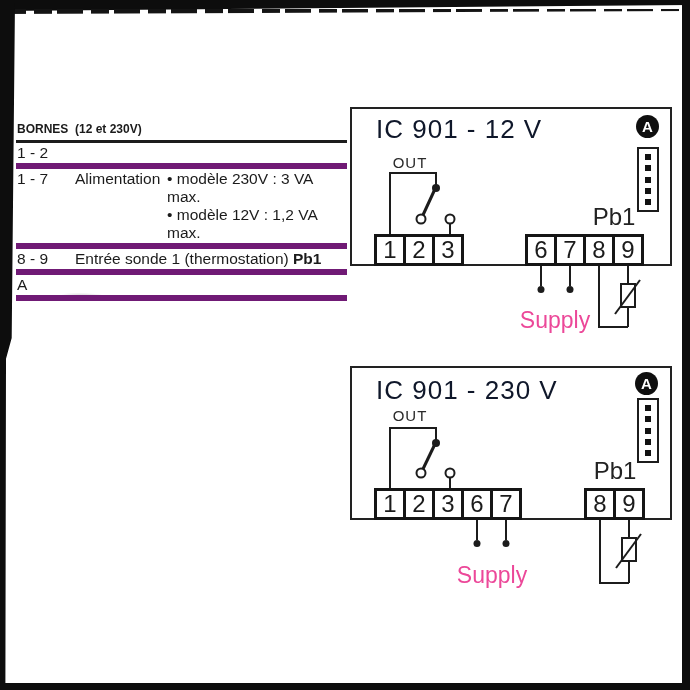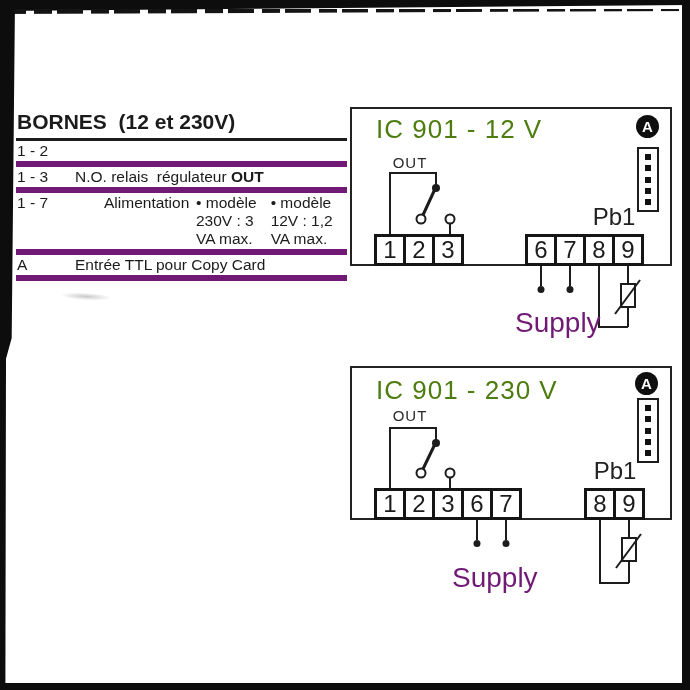--- a/index.html
+++ b/index.html
@@ -17,37 +17,37 @@
   .scan-left { position:absolute; left:0; top:0; width:15px; height:690px; background:#0d0d0d;
     clip-path:polygon(0 0,100% 0,78% 49%,40% 52%,36% 99%,100% 100%,0 100%); }
   .scan-right { position:absolute; right:0; top:0; width:8px; height:690px; background:#0d0d0d; }
   .scan-bottom { position:absolute; left:0; bottom:0; width:690px; height:7px; background:#0d0d0d; }
   .smudge { position:absolute; left:62px; top:293px; width:48px; height:7px;
     background:radial-gradient(ellipse at center, rgba(60,60,60,.28), rgba(60,60,60,0) 75%);
     transform:rotate(3deg); }
 
   
   .bornes { position:absolute; left:16px; top:110px; width:331px; font-size:15.5px; }
-  .t-header { font-weight:bold; font-size:21px; white-space:pre-wrap;
-    padding:0 0 4px 1px; border-bottom:3px solid #1c1c1c; }
+  .t-header { font-weight:bold; font-size:12px; white-space:pre-wrap;
+    padding:0 0 4px 1px; border-bottom:3px solid #1c1c1c;margin-top:12px; }
   .trow { display:flex; align-items:flex-start; border-bottom:6px solid #701a75; padding:1px 0 1px 1px; min-height:19px; }
   .tcode { width:58px; flex:0 0 58px; }
   .tdesc { flex:1; white-space:pre-wrap; }
   .tdesc b, .tbold { font-weight:bold; }
-  .tdesc-alim { flex:0 0 92px;margin-left:29px; }
-  .tbullets { display:flex; flex-direction:row; flex:1; }
+  .tdesc-alim { flex:0 0 92px; }
+  .tbullets { display:flex; flex-direction:column; flex:1; }
 
   
   .diagram { position:absolute; width:322px; }
   .d1 { left:350px; top:107px; height:238px; }
   .d2 { left:350px; top:366px; height:230px;text-decoration:underline; }
   .dev-box { position:absolute; left:0; top:0; width:322px; border:2px solid #222; background:transparent; }
   .d1 .dev-box { height:159px; }
   .d2 .dev-box { height:154px; }
-  .dev-title { position:absolute; left:26px; font-size:26px; letter-spacing:1px; color:#4d7c0f; }
+  .dev-title { position:absolute; left:26px; font-size:26px; letter-spacing:1px; color:#0f172a; }
   .d1 .dev-title { top:7px; }
   .d2 .dev-title { top:9px; }
   .badge { position:absolute; width:23px; height:23px; border-radius:50%; background:#0f0f0f;
     color:#fff; font-weight:bold; font-size:15px; display:flex; align-items:center; justify-content:center; }
   .d1 .badge { left:286px; top:8px; }
   .d2 .badge { left:285px; top:6px; }
   .ttl { position:absolute; width:22px; height:65px; border:2px solid #1c1c1c; background:#fff;
     display:flex; flex-direction:column; align-items:center; justify-content:space-between; padding:5px 0; }
   .d1 .ttl { left:287px; top:40px; }
   .d2 .ttl { left:287px; top:32px; }
@@ -60,21 +60,21 @@
   .tcell { width:32px; height:32px; flex:0 0 32px; border:3px solid #151515; margin-left:-3px;
     background:#fff; text-align:center; font-size:24px; line-height:26px; color:#1b1b1b; }
   .tcell:first-child { margin-left:0; }
   .d1 .tgroup-left  { left:24px;  top:127px; }
   .d1 .tgroup-right { left:175px; top:127px; }
   .d2 .tgroup-left  { left:24px;  top:122px; }
   .d2 .tgroup-right { left:234px; top:122px; }
   .pb1-label { position:absolute; width:62px; text-align:center; font-size:24px; color:#222; }
   .d1 .pb1-label { left:233px; top:96px; }
   .d2 .pb1-label { left:234px; top:91px; }
-  .supply-label { position:absolute; width:80px; text-align:center; font-size:28px; color:#701a75; }
+  .supply-label { position:absolute; width:80px; text-align:center; font-size:23px; color:#ec4899; }
   .d1 .supply-label { left:165px; top:200px; }
   .d2 .supply-label { left:102px; top:196px; }
 </style>
 </head>
 <body>
 
 <div class="page">
 
   <div class="scan-top"></div>
   <div class="scan-top-dashes"></div>
@@ -83,38 +83,37 @@
   <div class="scan-bottom"></div>
   <div class="smudge"></div>
 
   <div class="bornes">
     <div class="t-header">BORNES  (12 et 230V)</div>
 
     <div class="trow">
       <span class="tcode">1 - 2</span>
     </div>
 
-    <div class="trow">
-      <span class="tcode">1 - 3</span>
-      <span class="tdesc"><span>N.O. relais  régulateur </span><b class="tbold">OUT</b></span>
-    </div>
 
     <div class="trow">
       <span class="tcode">1 - 7</span>
       <span class="tdesc tdesc-alim">Alimentation</span>
       <span class="tbullets">
         <span>• modèle 230V : 3 VA max.</span>
         <span>• modèle 12V : 1,2 VA max.</span>
       </span>
     </div>
 
+    <div class="trow">
+      <span class="tcode">8 - 9</span>
+      <span class="tdesc"><span>Entrée sonde 1 (thermostation) </span><b class="tbold">Pb1</b></span>
+    </div>
 
     <div class="trow">
       <span class="tcode">A</span>
-      <span class="tdesc"><span>Entrée TTL pour Copy Card</span><b class="tbold"></b></span>
     </div>
   </div>
 
   <div class="diagram d1">
     <div class="dev-box"></div>
     <div class="dev-title">IC 901 - 12 V</div>
     <div class="badge">
         <span>A</span>
       </div>
     <div class="ttl">

